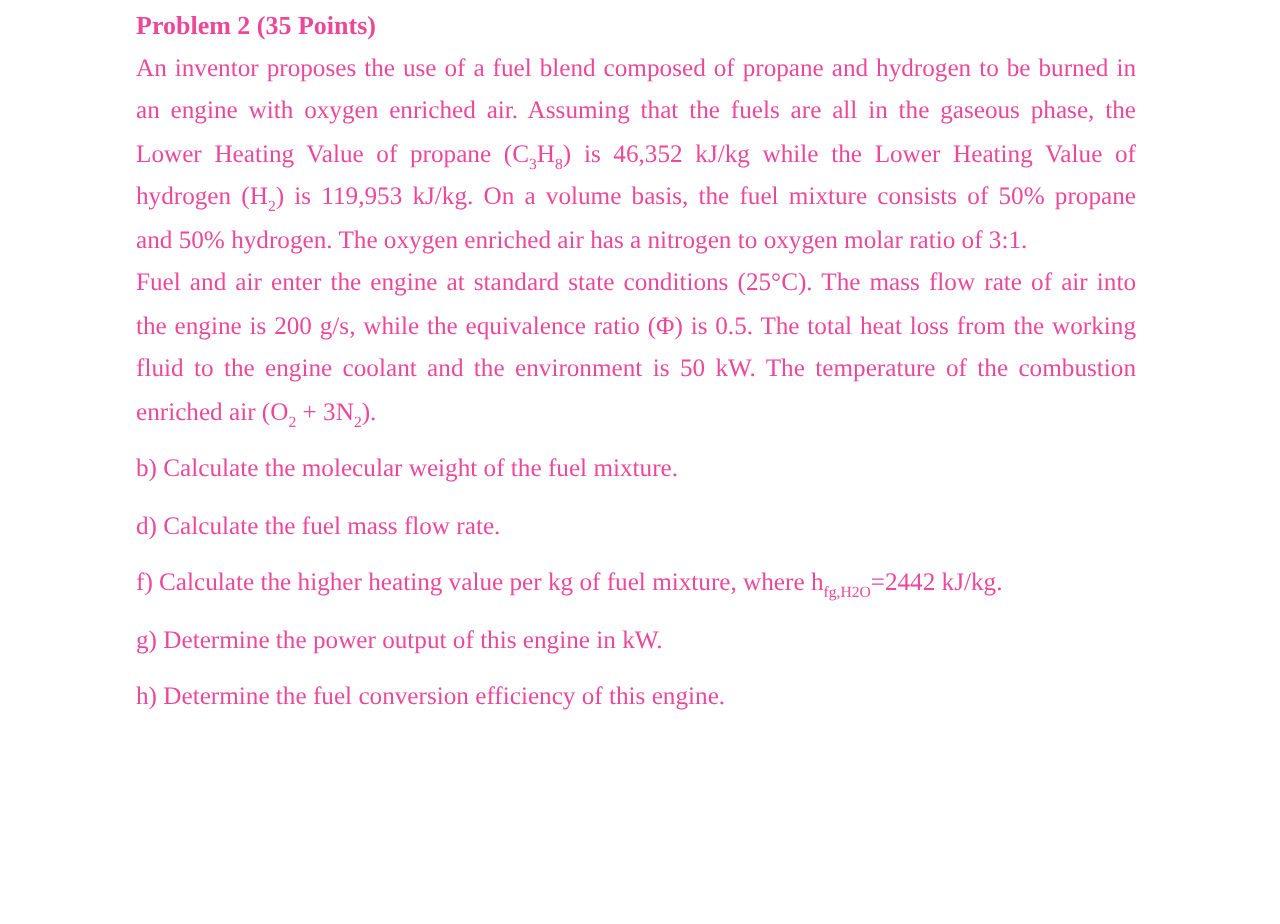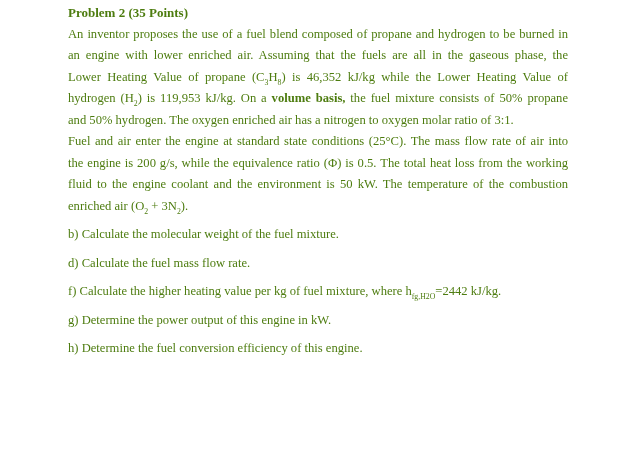--- a/index.html
+++ b/index.html
@@ -11,48 +11,48 @@
     overflow: hidden;
   }
   .doc {
     position: absolute;
     left: 68px;
     top: 2px;
     width: 500px;
     font-family: "Liberation Serif", serif;
     font-size: 12.6px;
     line-height: 21.5px;
-    color: #4d7c0f;
+    color: #ec4899;
   }
   .heading {
     font-weight: bold;
     font-size: 13px;
   }
   .block { }
   .block.gap { margin-top: 7px; }
   .line { min-height: 21.5px; }
   .line.j {
     text-align: justify;
     text-align-last: justify;
   }
   sub {
     font-size: 0.62em;
     line-height: 0;
   }
-  b { font-weight: bold; }
+  b { font-weight: normal; }
 </style>
 </head>
 <body>
 
 <div class="doc">
   <div class="heading">Problem 2 (35 Points)</div>
   <div id="doc-body">
       <div class="block">
         <div class="line j">An inventor proposes the use of a fuel blend composed of propane and hydrogen to be burned in</div>
-        <div class="line j">an engine with lower enriched air. Assuming that the fuels are all in the gaseous phase, the</div>
+        <div class="line j">an engine with oxygen enriched air. Assuming that the fuels are all in the gaseous phase, the</div>
         <div class="line j">Lower Heating Value of propane (C<sub>3</sub>H<sub>8</sub>) is 46,352 kJ/kg while the Lower Heating Value of</div>
         <div class="line j">hydrogen (H<sub>2</sub>) is 119,953 kJ/kg. On a <b>volume basis,</b> the fuel mixture consists of 50% propane</div>
         <div class="line">and 50% hydrogen. The oxygen enriched air has a nitrogen to oxygen molar ratio of 3:1.</div>
       </div>
       <div class="block">
         <div class="line j">Fuel and air enter the engine at standard state conditions (25°C). The mass flow rate of air into</div>
         <div class="line j">the engine is 200 g/s, while the equivalence ratio (Φ) is 0.5. The total heat loss from the working</div>
         <div class="line j">fluid to the engine coolant and the environment is 50 kW. The temperature of the combustion</div>
       </div>
       <div class="block">

